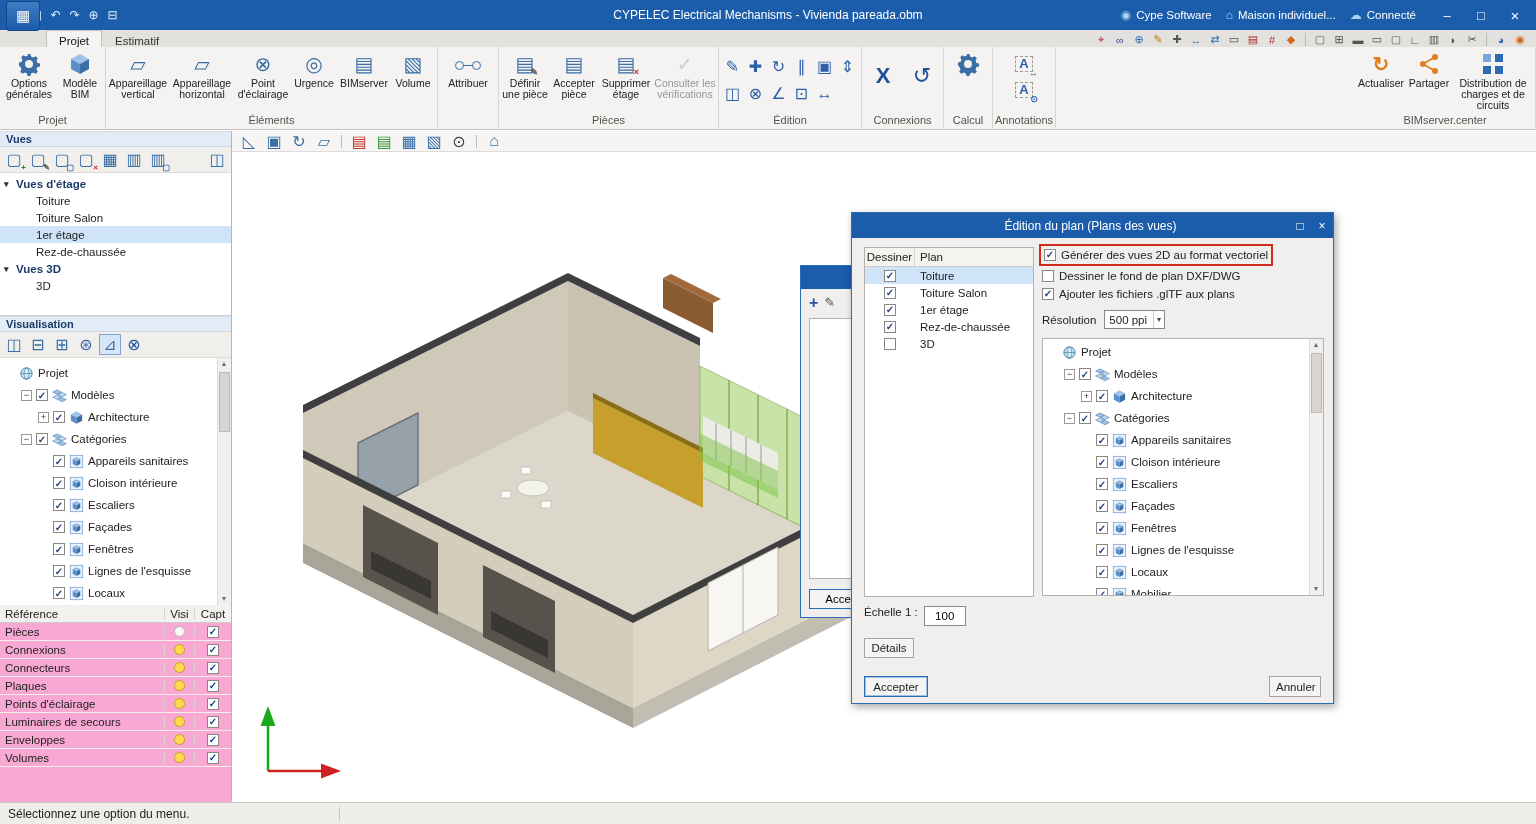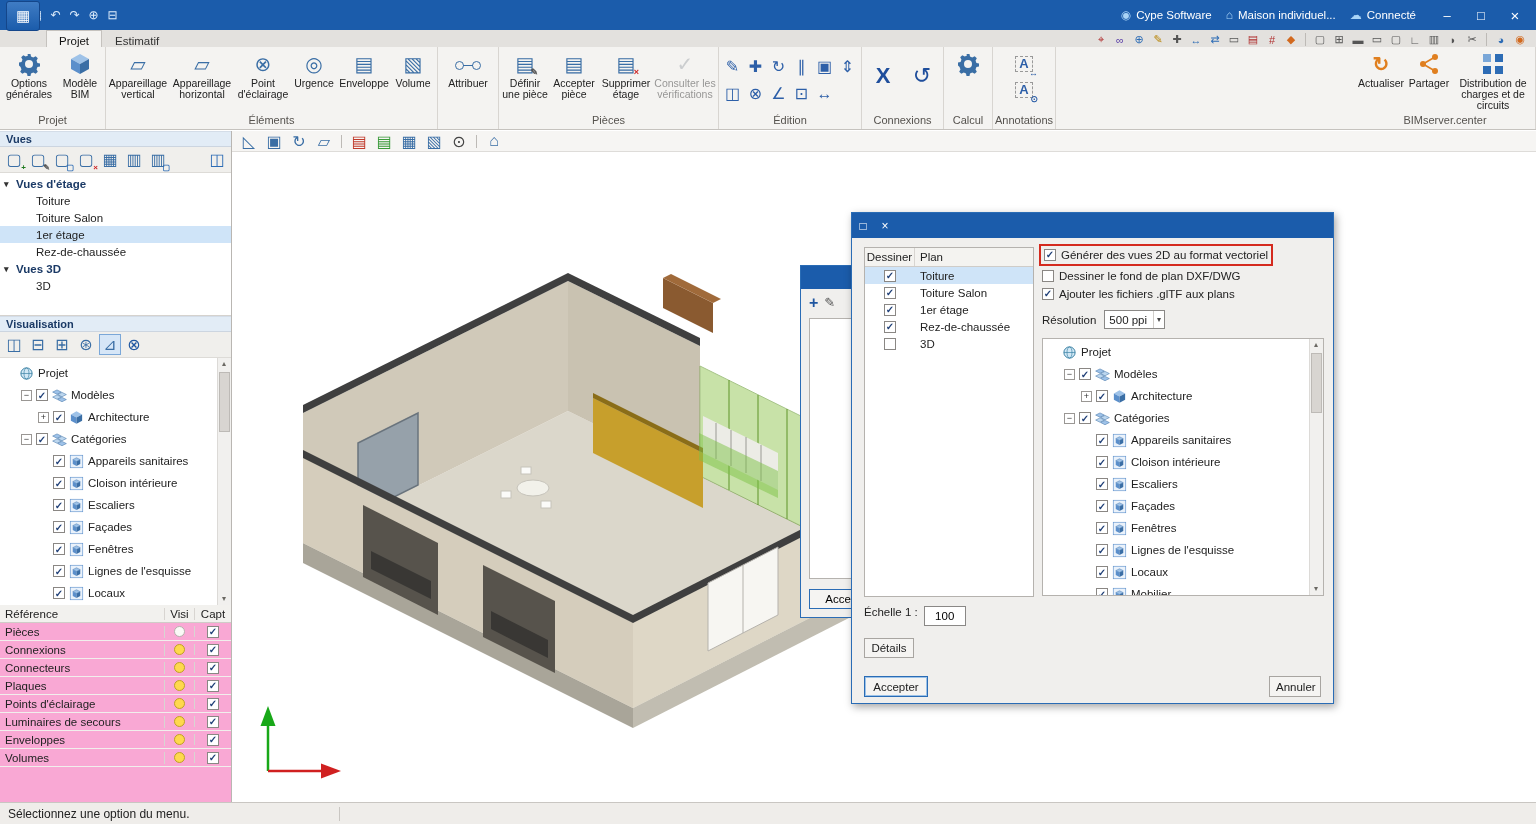--- a/index.html
+++ b/index.html
@@ -175,20 +175,21 @@
   <div class="tb-left">
     <span class="applogo">▦</span>
     <span id="quick-icons" style="display:flex;gap:2px">
         <span class="qicon">▦</span>
         <span class="qicon">↶</span>
         <span class="qicon">↷</span>
         <span class="qicon">⊕</span>
         <span class="qicon">⊟</span>
       </span>
   </div>
+  <div class="tb-title">CYPELEC Electrical Mechanisms - Vivienda pareada.obm</div>
   <div class="tb-right">
     <span class="tb-item">
       <span class="cloudg">◉</span>
       <span>Cype Software</span>
     </span>
     <span class="tb-item">
       <span class="cloudg">⌂</span>
       <span>Maison individuel...</span>
     </span>
     <span class="tb-item">
@@ -288,21 +289,21 @@
         <div class="rbtn" style="width: 46px;">
           <div class="ricon">
             <span class="gicon" style="color: rgb(58, 110, 165); font-size: 20px;">◎</span>
           </div>
           <div class="rlabel">Urgence</div>
         </div>
         <div class="rbtn" style="width: 52px;">
           <div class="ricon">
             <span class="gicon" style="color: rgb(58, 110, 165); font-size: 20px;">▤</span>
           </div>
-          <div class="rlabel">Enveloppe</div>
+          <div class="rlabel">BIMserver</div>
         </div>
         <div class="rbtn" style="width: 44px;">
           <div class="ricon">
             <span class="gicon" style="color: rgb(58, 110, 165); font-size: 20px;">▧</span>
           </div>
           <div class="rlabel">Volume</div>
         </div>
       </div>
       <div class="rglabel">Éléments</div>
     </div>
@@ -879,20 +880,21 @@
   <div class="bgd-tools">
     <span class="bgd-add">+</span>
     <span class="bgd-edit">✎</span>
   </div>
   <div class="bgd-list"></div>
   <button class="bgd-accept">Accepter</button>
 </div>
 
 <div class="dialog">
   <div class="dlg-title">
+    <span class="t">Édition du plan (Plans des vues)</span>
     <span class="dlg-tbtn">□</span>
     <span class="dlg-tbtn">×</span>
   </div>
   <div class="dlg-body">
     <div class="plan-box" id="plan-table">
         <div class="pt-head">
           <span class="pt-c1">Dessiner</span>
           <span class="pt-c2">Plan</span>
         </div>
         <div class="pt-row selected">

